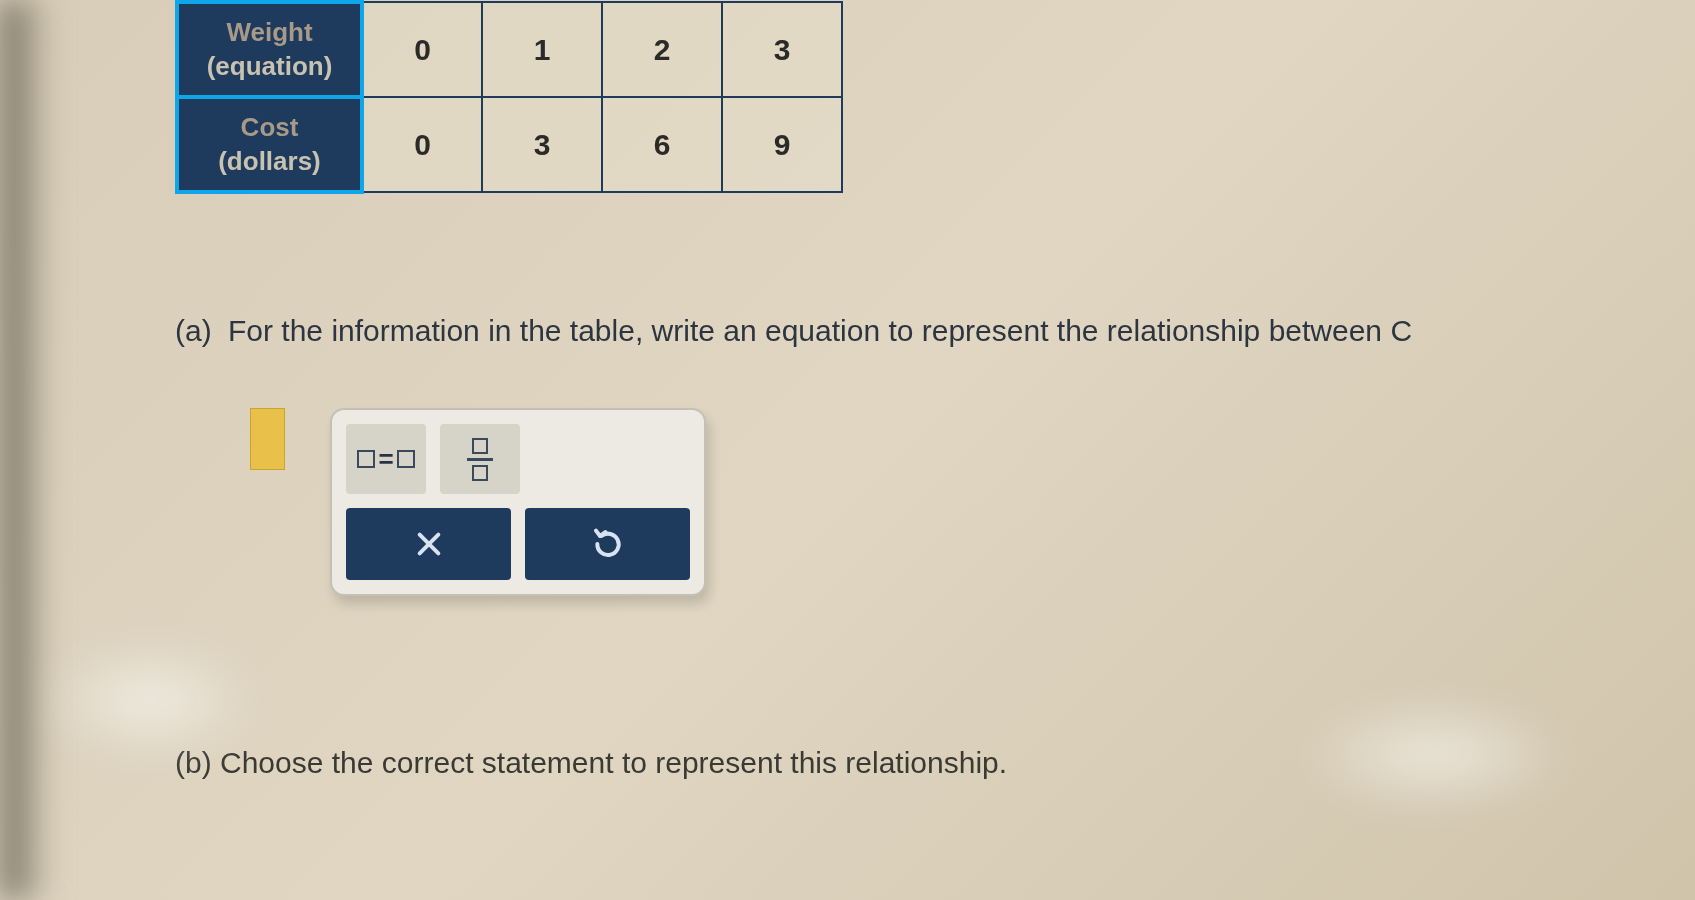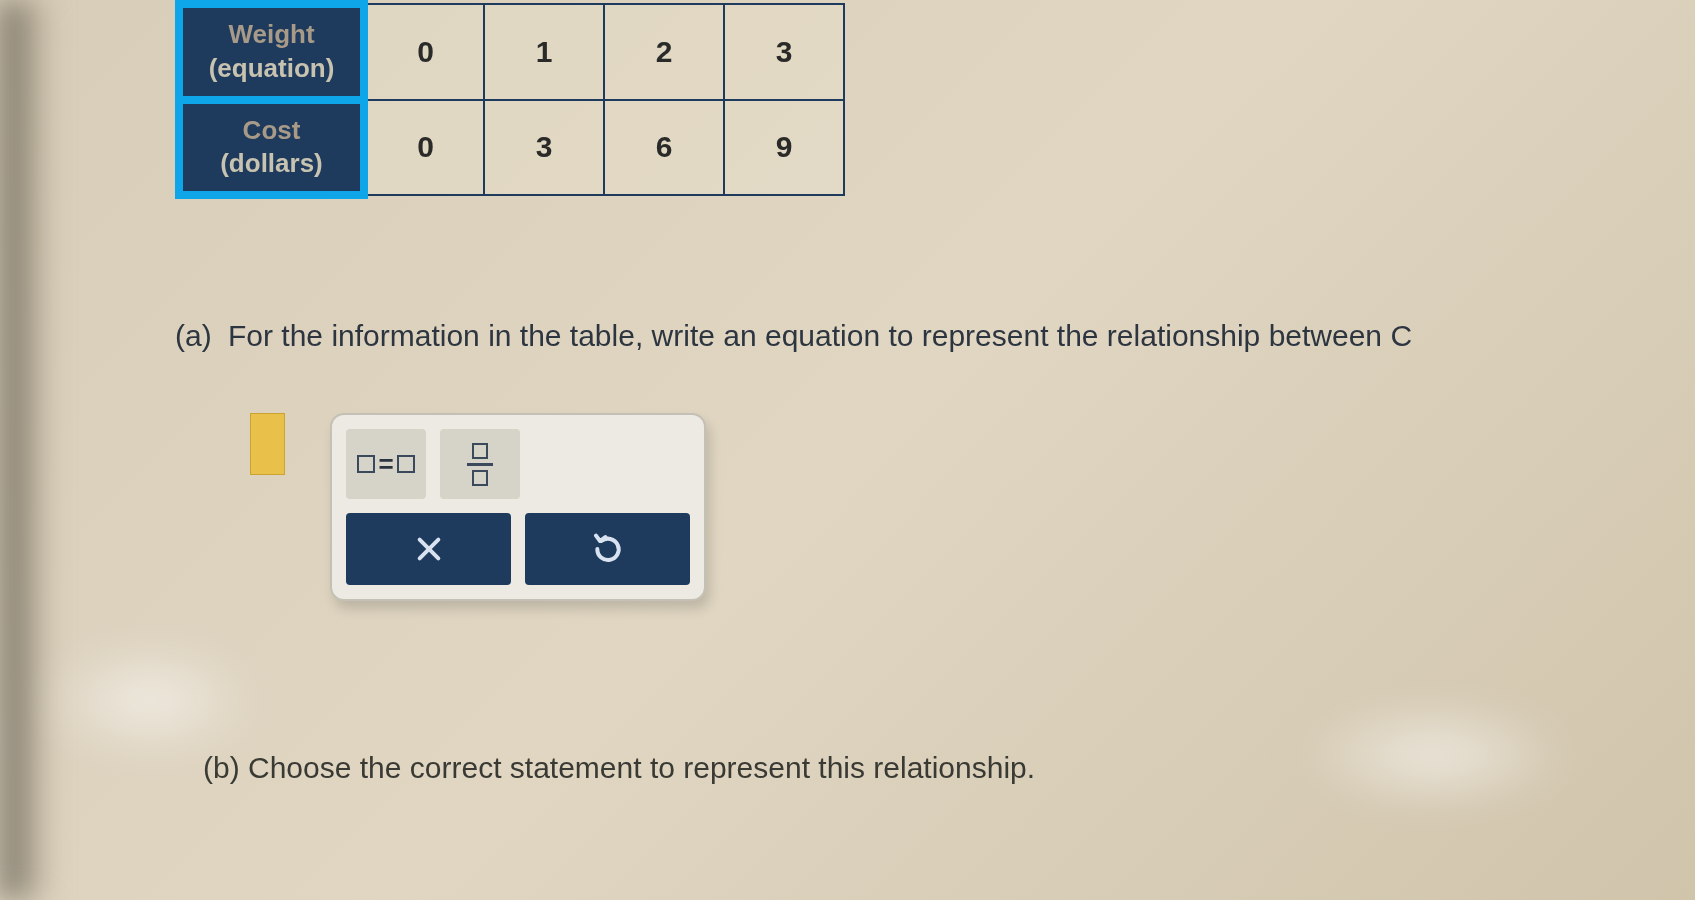--- a/index.html
+++ b/index.html
@@ -35,21 +35,21 @@
       border-collapse: collapse;
       margin-bottom: 120px;
     }
     table.data-table th {
       background: #1e3a5c;
       color: #c8c2b0;
       font-weight: bold;
       font-size: 26px;
       padding: 10px 18px;
       text-align: center;
-      border: 8px solid #0ea5e9;
+      border: 4px solid #0ea5e9;
       width: 185px;
       height: 95px;
       line-height: 1.3;
     }
     table.data-table th .header-top {
       display: block;
       color: #a89a88;
     }
     table.data-table td {
       border: 2px solid #1e3a5c;
@@ -147,21 +147,20 @@
       width: 32px;
       height: 32px;
       stroke: #d8e2f0;
       fill: none;
       stroke-width: 3;
     }
     .question-b {
       font-size: 30px;
       color: #3a3a35;
       padding-left: 0;
-      margin-left: 28px;
     }
     .glare {
       position: absolute;
       background: radial-gradient(ellipse, rgba(255,255,255,0.6) 0%, transparent 70%);
       filter: blur(20px);
       pointer-events: none;
     }
     .glare.g1 { left: 40px; top: 640px; width: 220px; height: 120px; }
     .glare.g2 { right: 120px; top: 700px; width: 280px; height: 110px; }
   </style>

